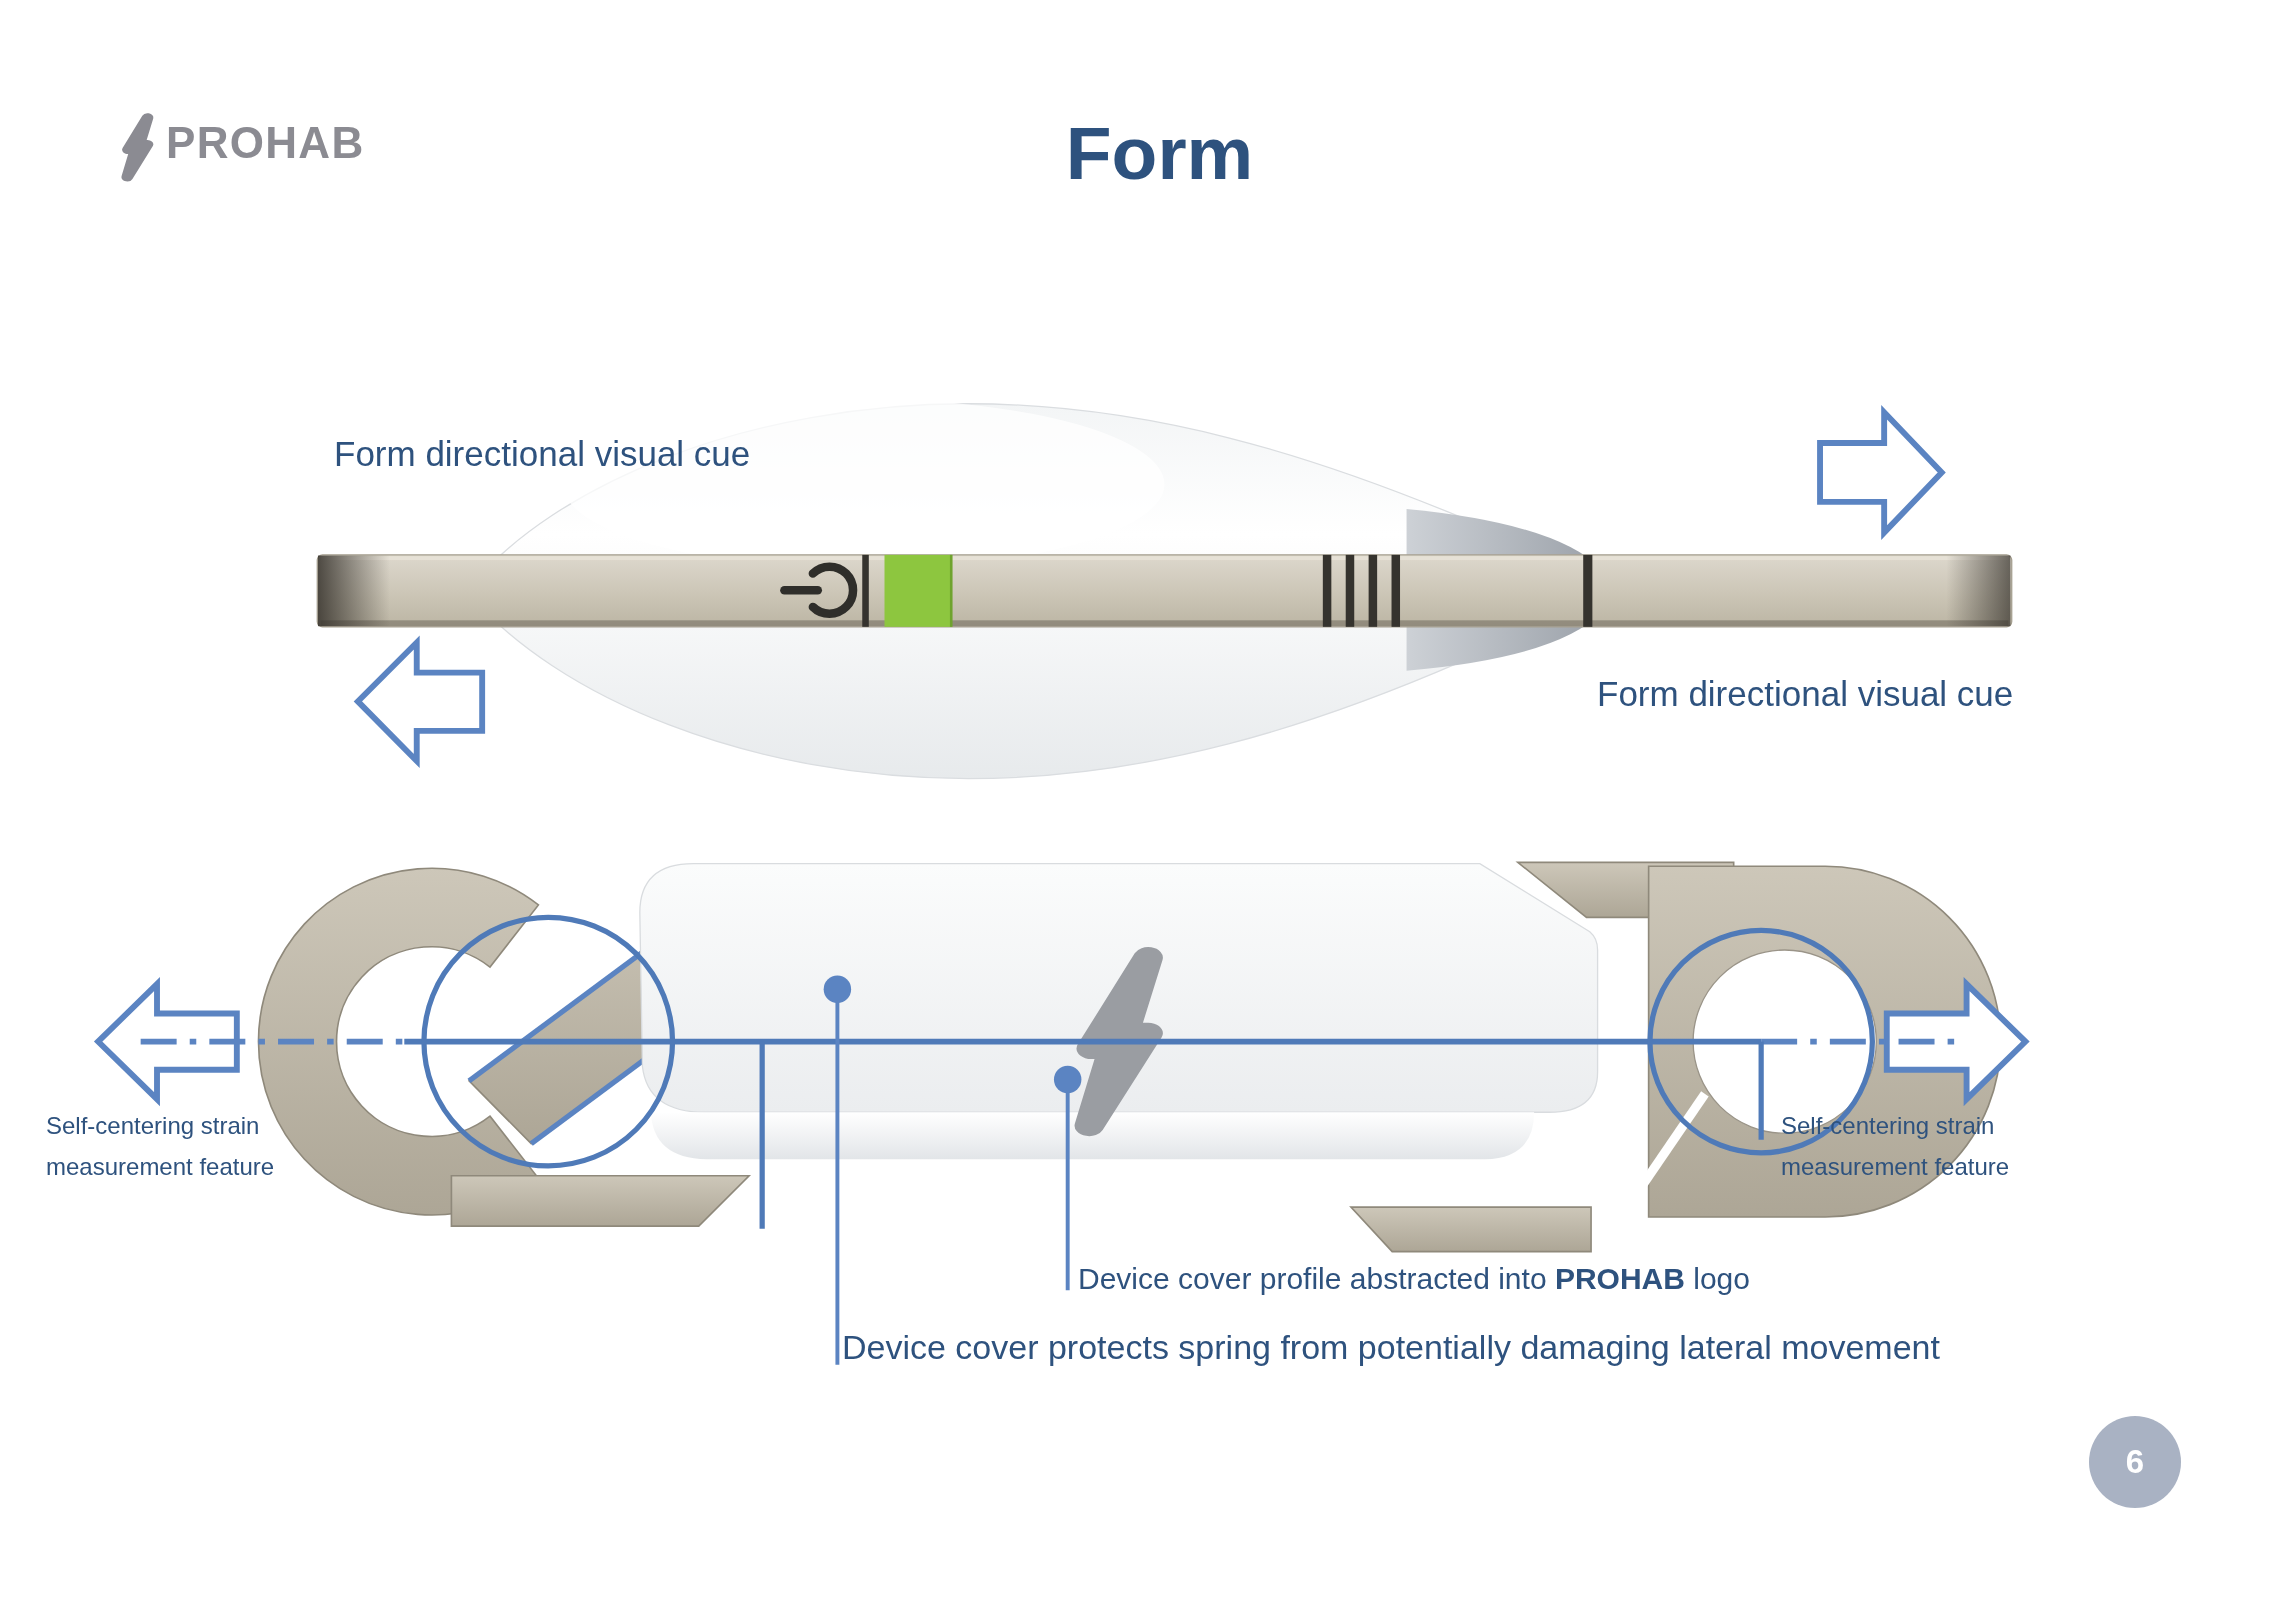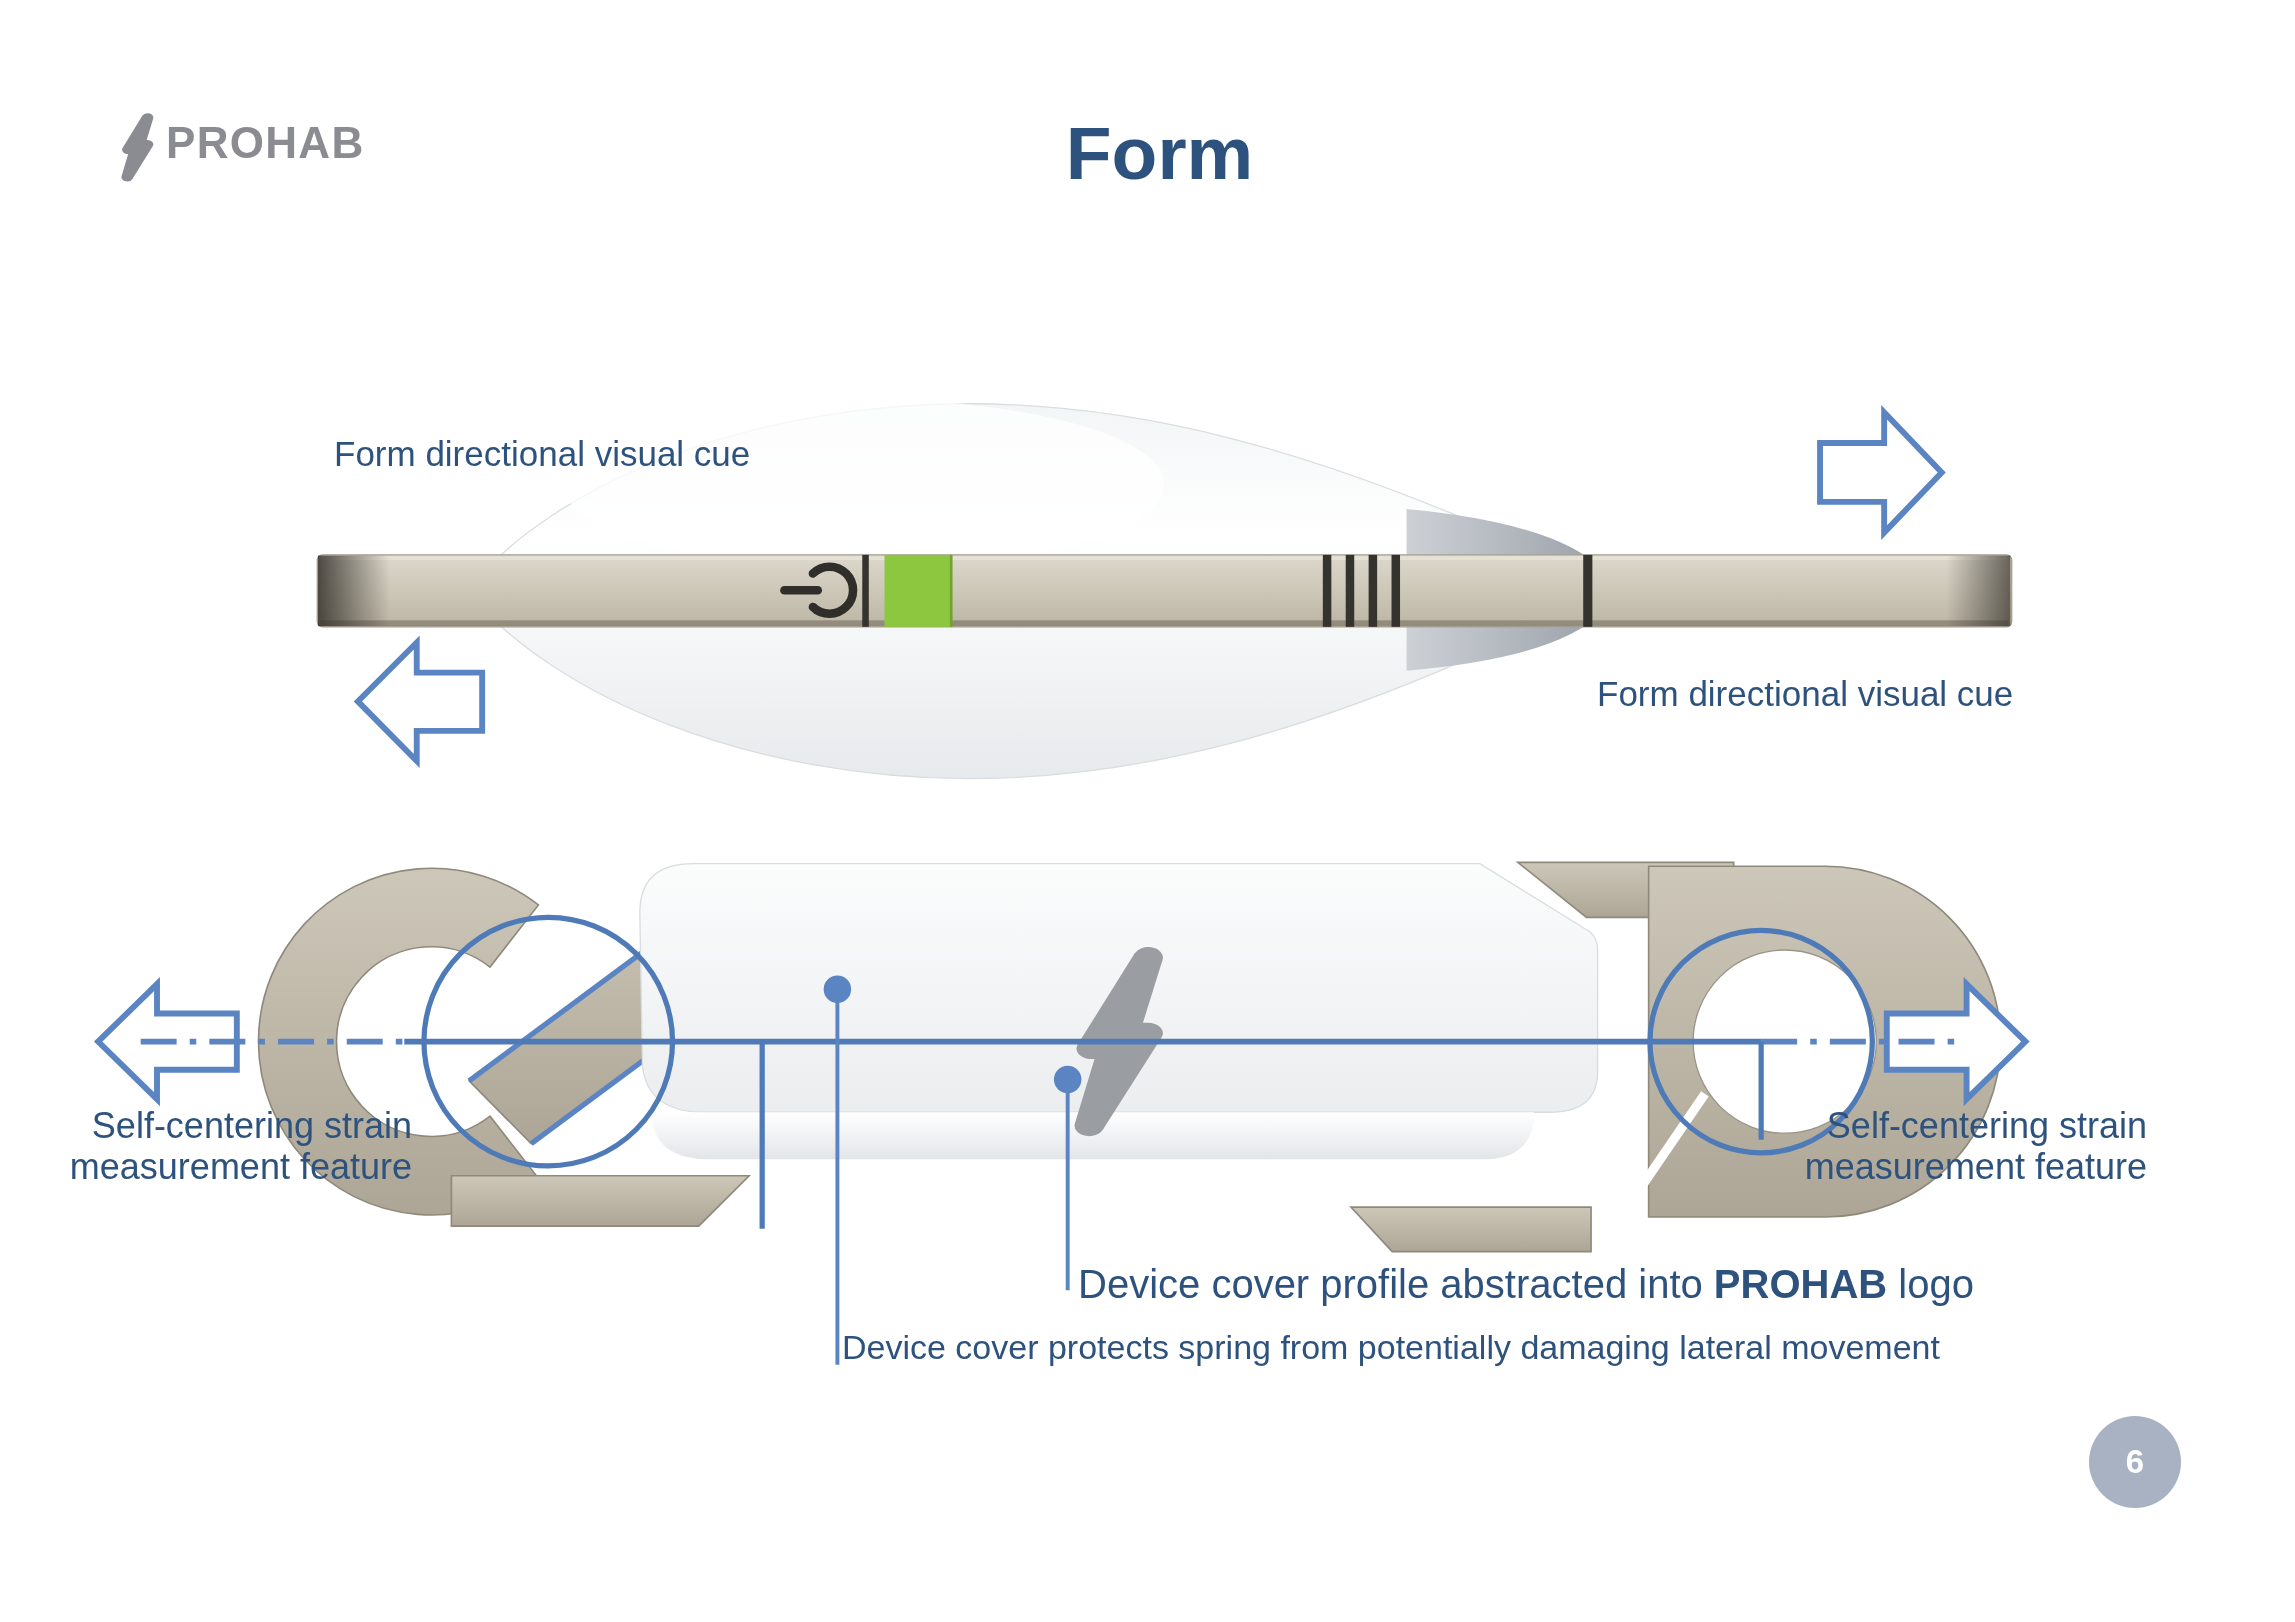--- a/index.html
+++ b/index.html
@@ -6,24 +6,24 @@
   .page{
     position:relative;width:2295px;height:1622px;background:#ffffff;
     font-family:"Liberation Sans",sans-serif;overflow:hidden;
   }
   .page svg{position:absolute;left:0;top:0;width:100%;height:100%;}
   .txt{position:absolute;color:var(--text-blue);white-space:nowrap;}
   .logo-text{left:166px;top:118px;font-size:44px;font-weight:bold;color:var(--logo-grey);letter-spacing:1.3px;}
   .title{left:0;right:0;top:110px;text-align:center;font-size:75px;font-weight:bold;white-space:normal;margin-left:24px;}
   .cue-left{left:334px;top:434px;font-size:35px;}
   .cue-right{left:1597px;top:674px;font-size:35px;}
-  .sc-block{width:366px;text-align:right;font-size:36px;line-height:41px;white-space:normal;}
+  .sc-block{width:366px;text-align:left;font-size:24px;line-height:41px;white-space:normal;}
   .sc-left{left:46px;top:1105px;}
   .sc-right{left:1781px;top:1105px;}
-  .cover-profile{left:1078px;top:1262px;font-size:40px;}
+  .cover-profile{left:1078px;top:1262px;font-size:30px;}
   .cover-protects{left:842px;top:1328px;font-size:34px;}
   .bold{font-weight:bold;}
   .page-badge{
     position:absolute;left:2089px;top:1416px;width:92px;height:92px;border-radius:50%;
     background:var(--page-circle);display:flex;align-items:center;justify-content:center;
     color:#ffffff;font-size:33px;font-weight:bold;
   }
   
   .taupe-piece{fill:url(#gradHook);stroke:var(--taupe-dark);stroke-width:2.5;}
   .blue-line{stroke:var(--line-blue);fill:none;}

